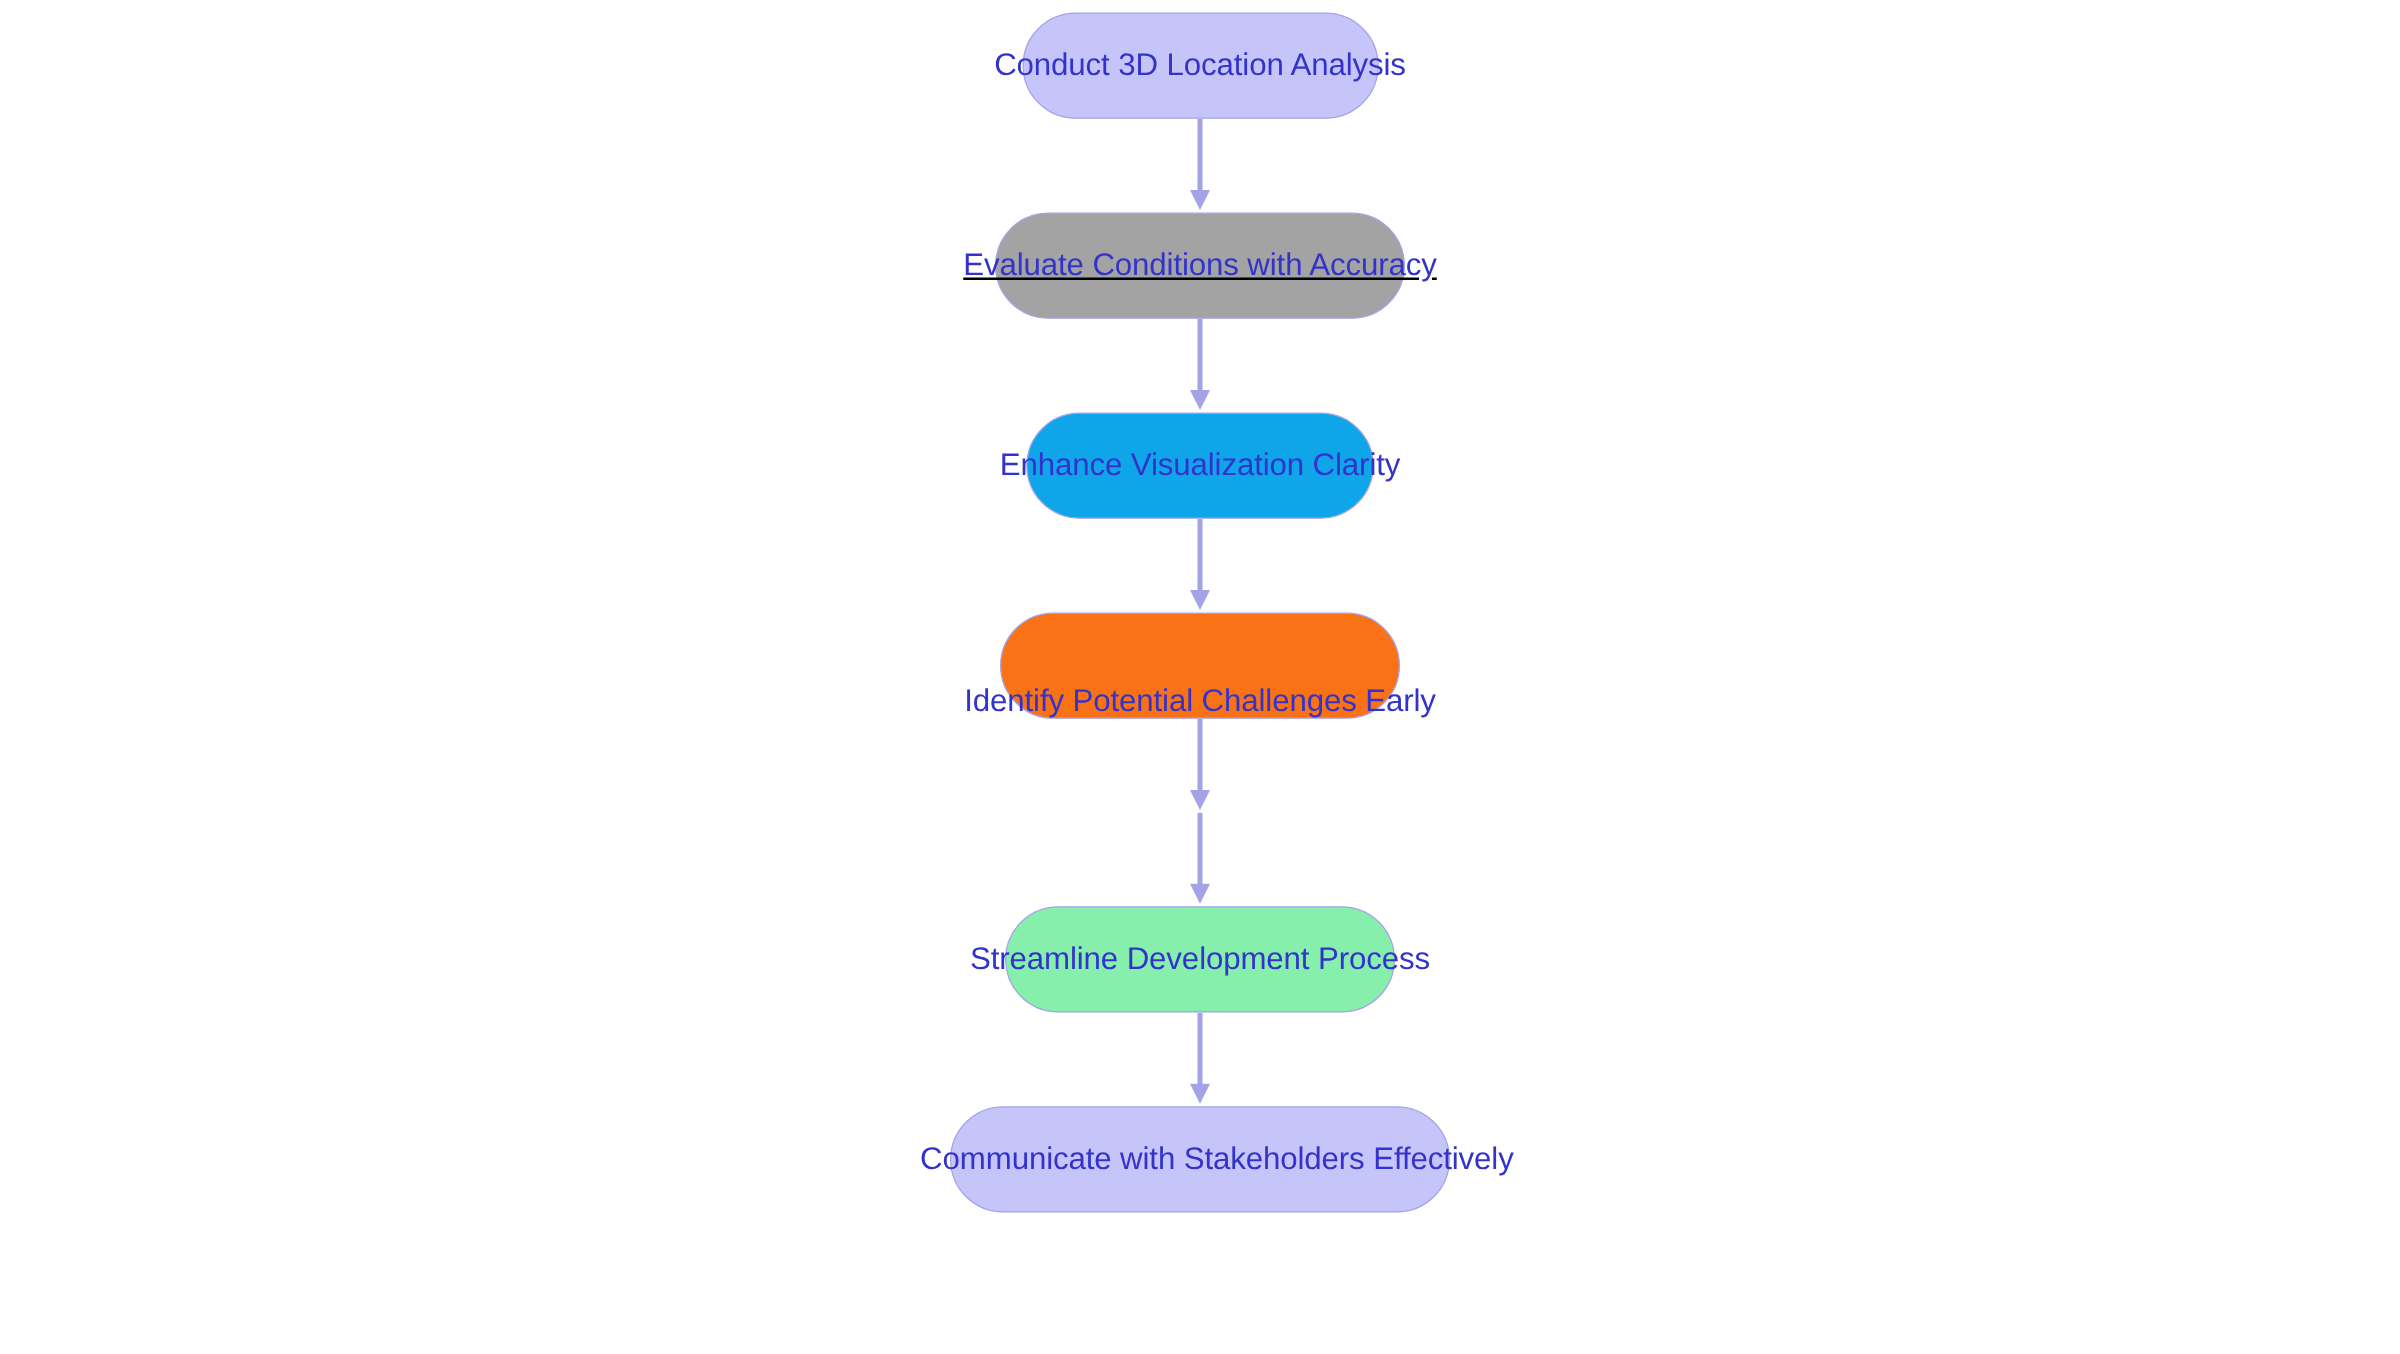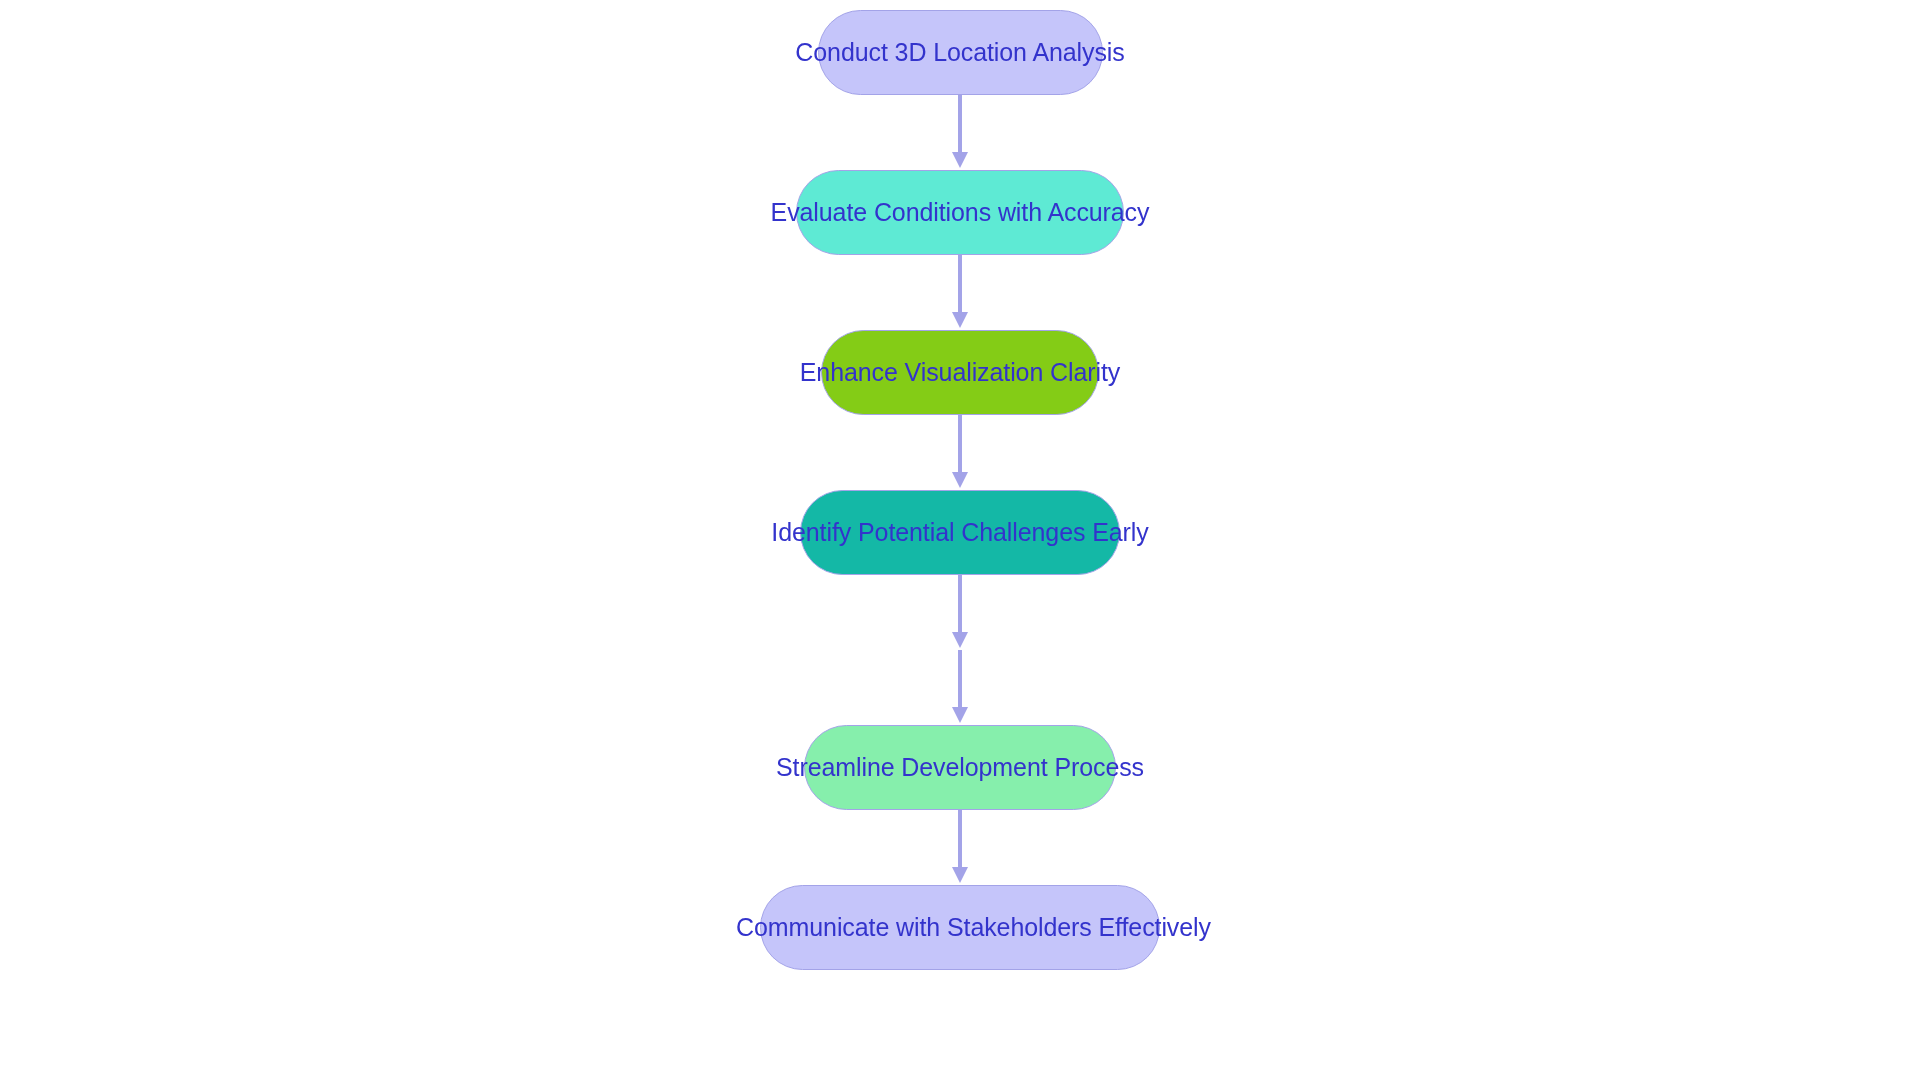--- a/index.html
+++ b/index.html
@@ -70,43 +70,43 @@
     <span class="node-label" style="color: rgb(51, 51, 204);">Conduct 3D Location Analysis</span>
   </div>
 
   <div class="connector">
     <svg viewBox="0 0 20 75" xmlns="http://www.w3.org/2000/svg" aria-hidden="true">
       <line x1="10" y1="0" x2="10" y2="58" stroke="#a3a3e8" stroke-width="4"></line>
       <polygon points="2,57 18,57 10,73" fill="#a3a3e8"></polygon>
     </svg>
   </div>
 
-  <div class="node" style="width: 328px; background: #5eead4; border-color: rgb(163, 163, 232);">
+  <div class="node" style="width: 328px; background: #a3a3a3; border-color: rgb(163, 163, 232); text-decoration: underline;">
     <span class="node-label" style="color: rgb(51, 51, 204);">Evaluate Conditions with Accuracy</span>
   </div>
 
   <div class="connector">
     <svg viewBox="0 0 20 75" xmlns="http://www.w3.org/2000/svg" aria-hidden="true">
       <line x1="10" y1="0" x2="10" y2="58" stroke="#a3a3e8" stroke-width="4"></line>
       <polygon points="2,57 18,57 10,73" fill="#a3a3e8"></polygon>
     </svg>
   </div>
 
-  <div class="node" style="width: 278px; background: #84cc16; border-color: rgb(163, 163, 232);">
+  <div class="node" style="width: 278px; background: #0ea5e9; border-color: rgb(163, 163, 232);">
     <span class="node-label" style="color: rgb(51, 51, 204);">Enhance Visualization Clarity</span>
   </div>
 
   <div class="connector">
     <svg viewBox="0 0 20 75" xmlns="http://www.w3.org/2000/svg" aria-hidden="true">
       <line x1="10" y1="0" x2="10" y2="58" stroke="#a3a3e8" stroke-width="4"></line>
       <polygon points="2,57 18,57 10,73" fill="#a3a3e8"></polygon>
     </svg>
   </div>
 
-  <div class="node" style="width: 320px; background: #14b8a6; border-color: rgb(163, 163, 232);">
+  <div class="node" style="width: 320px; background: #f97316; border-color: rgb(163, 163, 232); align-items: flex-end;">
     <span class="node-label" style="color: rgb(51, 51, 204);">Identify Potential Challenges Early</span>
   </div>
 
   <div class="connector">
     <svg viewBox="0 0 20 75" xmlns="http://www.w3.org/2000/svg" aria-hidden="true">
       <line x1="10" y1="0" x2="10" y2="58" stroke="#a3a3e8" stroke-width="4"></line>
       <polygon points="2,57 18,57 10,73" fill="#a3a3e8"></polygon>
     </svg>
   </div>
 

